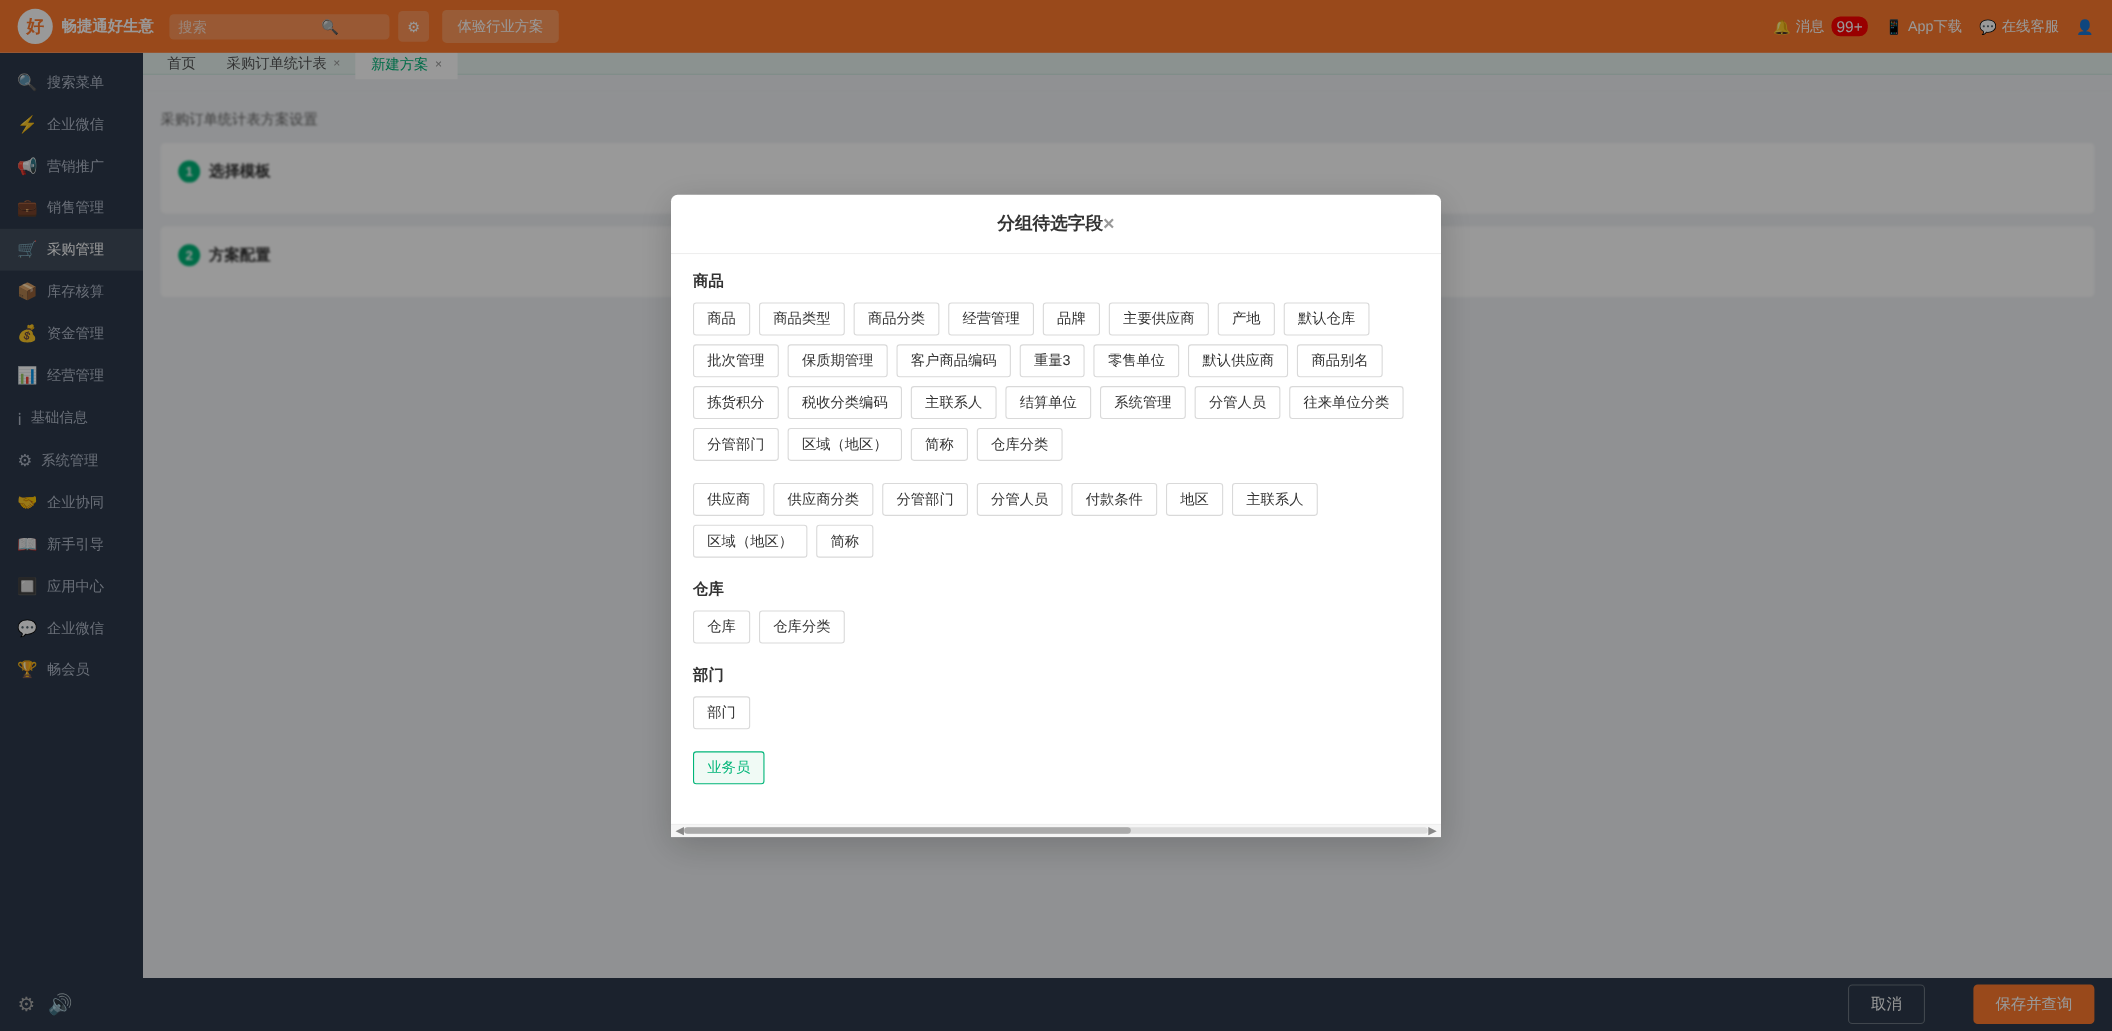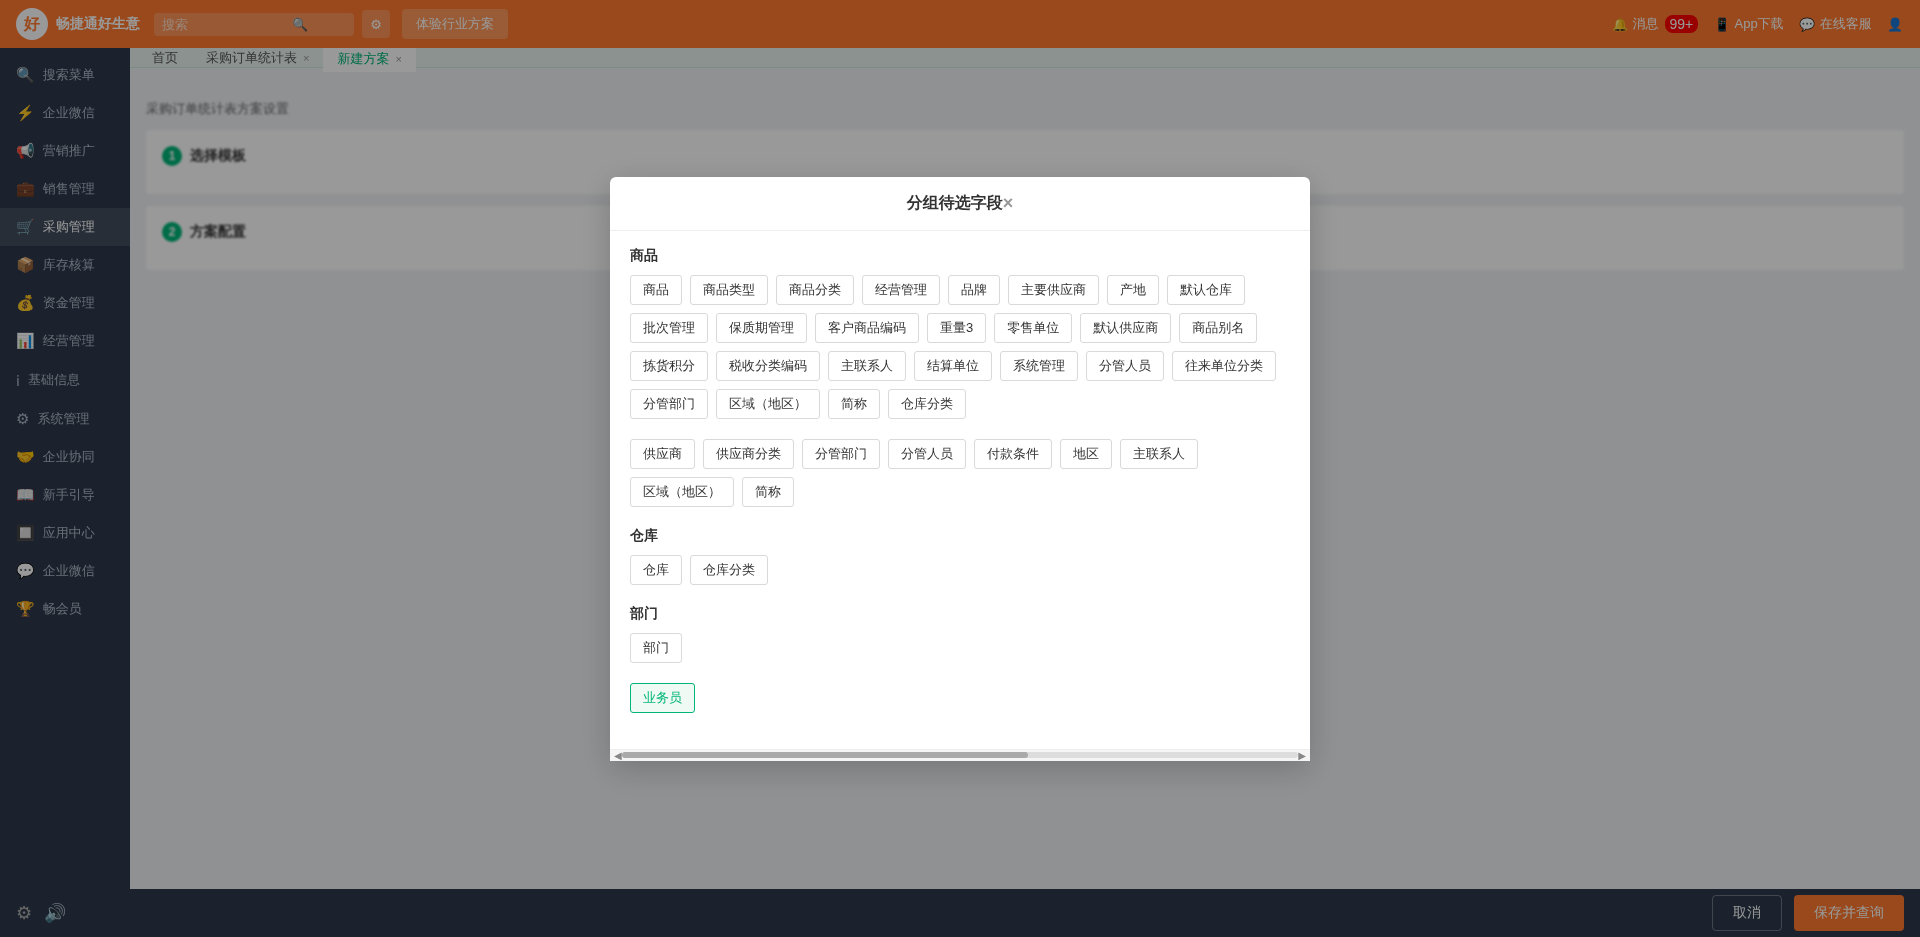--- a/index.html
+++ b/index.html
@@ -211,20 +211,21 @@
       gap: 12px;
     }
     .btn-save-confirm {
       background: #ff7b2e;
       color: white;
       border: none;
       border-radius: 4px;
       padding: 0 20px;
       cursor: pointer;
       font-size: 14px;
+      margin-left: 32px;
     }
     .btn-cancel {
       background: transparent;
       color: white;
       border: 1px solid rgba(255,255,255,0.3);
       border-radius: 4px;
       padding: 8px 20px;
       cursor: pointer;
       font-size: 14px;
     }

